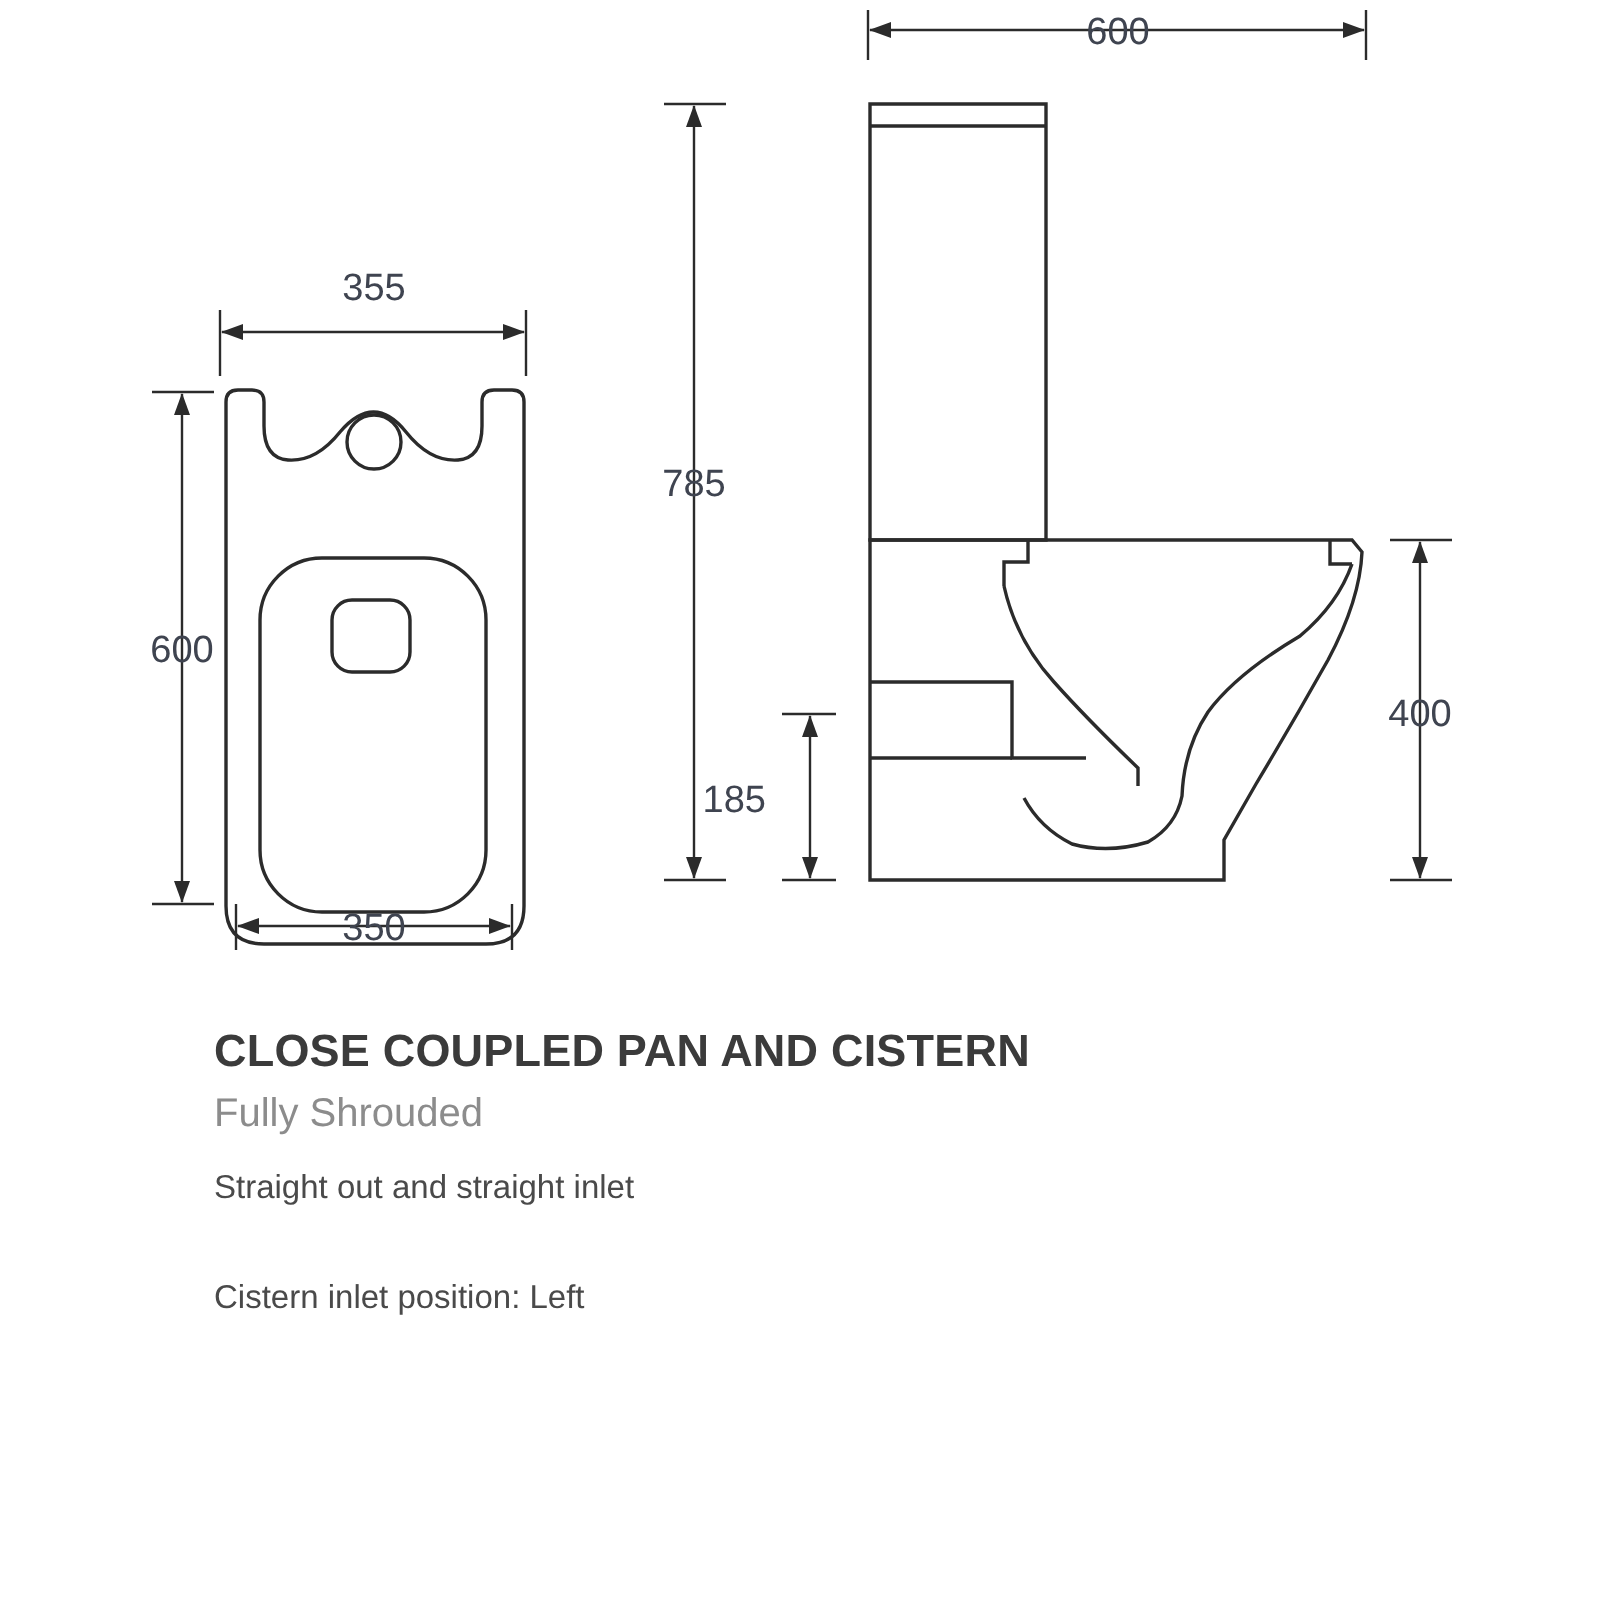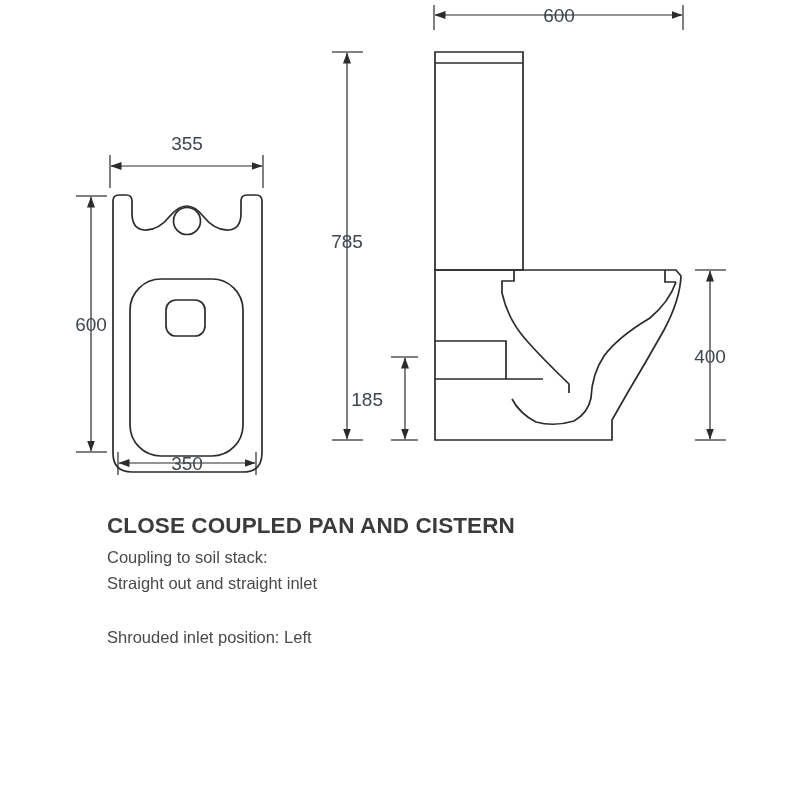--- a/index.html
+++ b/index.html
@@ -226,25 +226,25 @@
 
       <text class="dimtext" x="383" y="406" text-anchor="end">185</text>
 
       <text class="dimtext" x="710" y="363" text-anchor="middle">400</text>
     </g>
   </svg>
 
   <div class="spec-block">
     <h1 class="spec-title">CLOSE COUPLED PAN AND CISTERN</h1>
 
-
-    <p class="spec-line">Coupling to soil stack:</p>
+    <div class="spec-sub">Fully Shrouded</div>
+
     <p class="spec-line">Straight out and straight inlet</p>
 
     <div class="spec-gap"></div>
 
 
     <div class="spec-gap-sm"></div>
 
-    <p class="spec-line">Shrouded inlet position: Left</p>
+    <p class="spec-line">Cistern inlet position: Left</p>
   </div>
 
 </div>
 
 </body></html>

